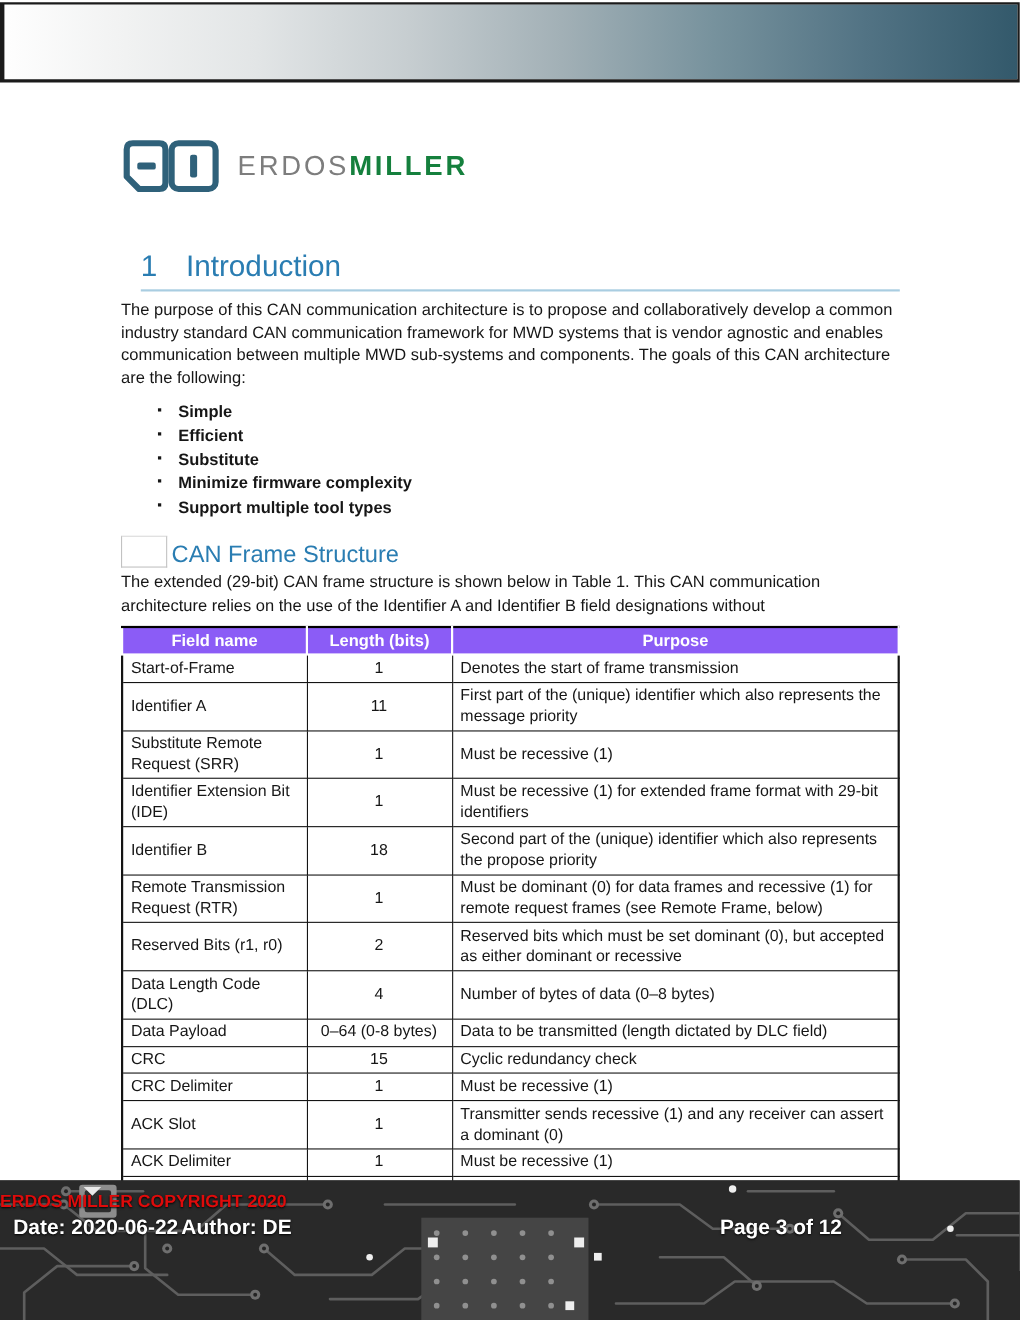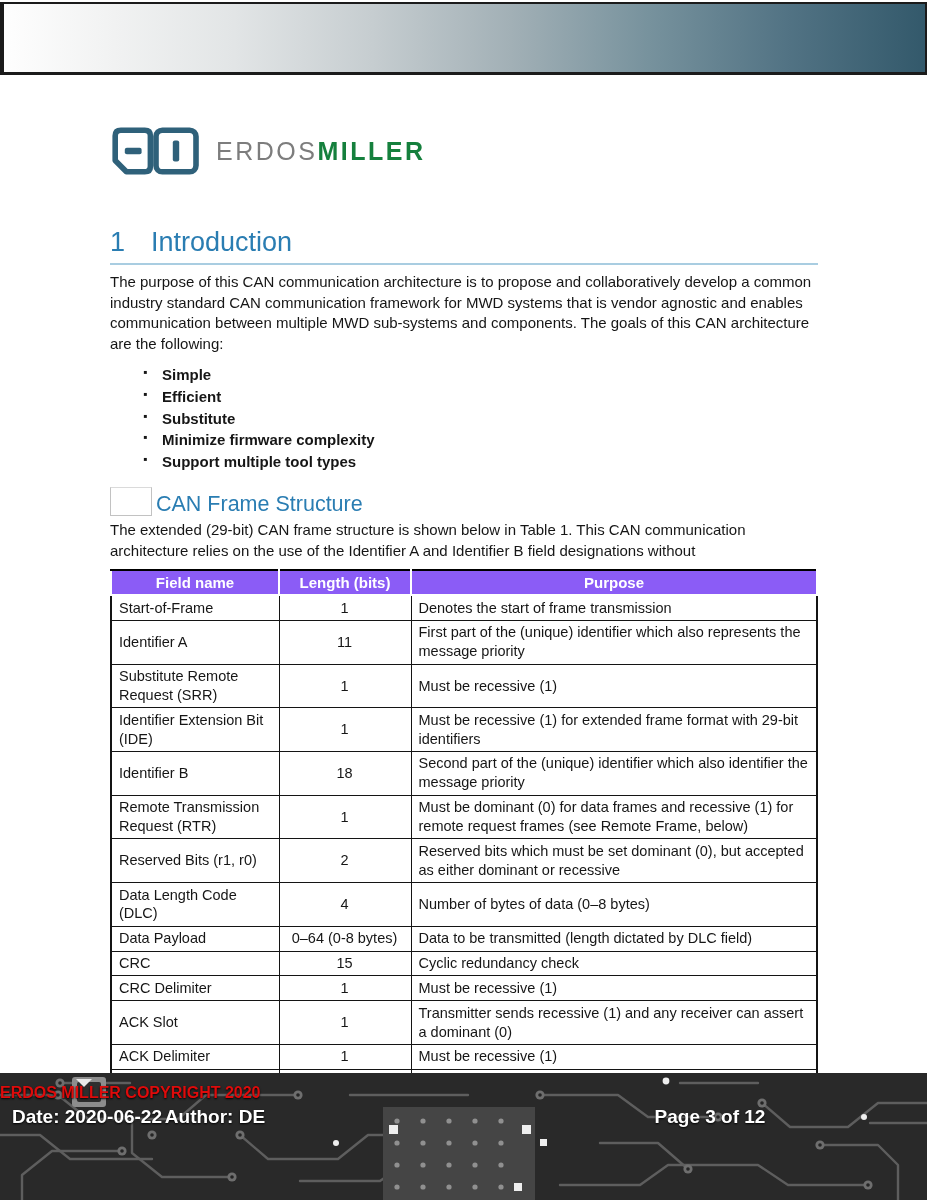--- a/index.html
+++ b/index.html
@@ -23,21 +23,21 @@
   .content{position:absolute;left:110px;width:708px;top:77px;}
 
   
   .logo{margin-top:50px;height:48px;display:flex;align-items:center;gap:14px;}
   .logo svg{display:block;}
   .brand{font-size:25px;letter-spacing:2.5px;color:#7d7d7d;font-weight:400;}
   .brand b{color:#15803d;font-weight:700;}
 
   
   h1.sec{
-    margin:52px 0 0 0;font-size:27px;font-weight:400;
+    margin:52px 0 0 18px;font-size:27px;font-weight:400;
     color:var(--accent,#2a7db2);
     padding-bottom:5px;border-bottom:2px solid var(--accent-underline,#a9cde1);
   }
   h1.sec .num{margin-right:26px;}
 
   p.body-text{margin:7px 0 0 0;font-size:15px;line-height:1.38;color:#161616;}
 
   
   ul.goals{list-style:none;margin:9px 0 0 0;padding:0;}
   ul.goals li{font-size:15px;font-weight:700;color:#161616;line-height:1.46;padding-left:52px;position:relative;}
@@ -158,21 +158,21 @@
 
         <tr>
           <td>Identifier Extension Bit (IDE)</td>
           <td class="len">1</td>
           <td>Must be recessive (1) for extended frame format with 29-bit identifiers</td>
         </tr>
 
         <tr>
           <td>Identifier B</td>
           <td class="len">18</td>
-          <td>Second part of the (unique) identifier which also identifier the message priority</td>
+          <td>Second part of the (unique) identifier which also represents the propose priority</td>
         </tr>
 
         <tr>
           <td>Remote Transmission Request (RTR)</td>
           <td class="len">1</td>
           <td>Must be dominant (0) for data frames and recessive (1) for remote request frames (see Remote Frame, below)</td>
         </tr>
 
         <tr>
           <td>Reserved Bits (r1, r0)</td>

